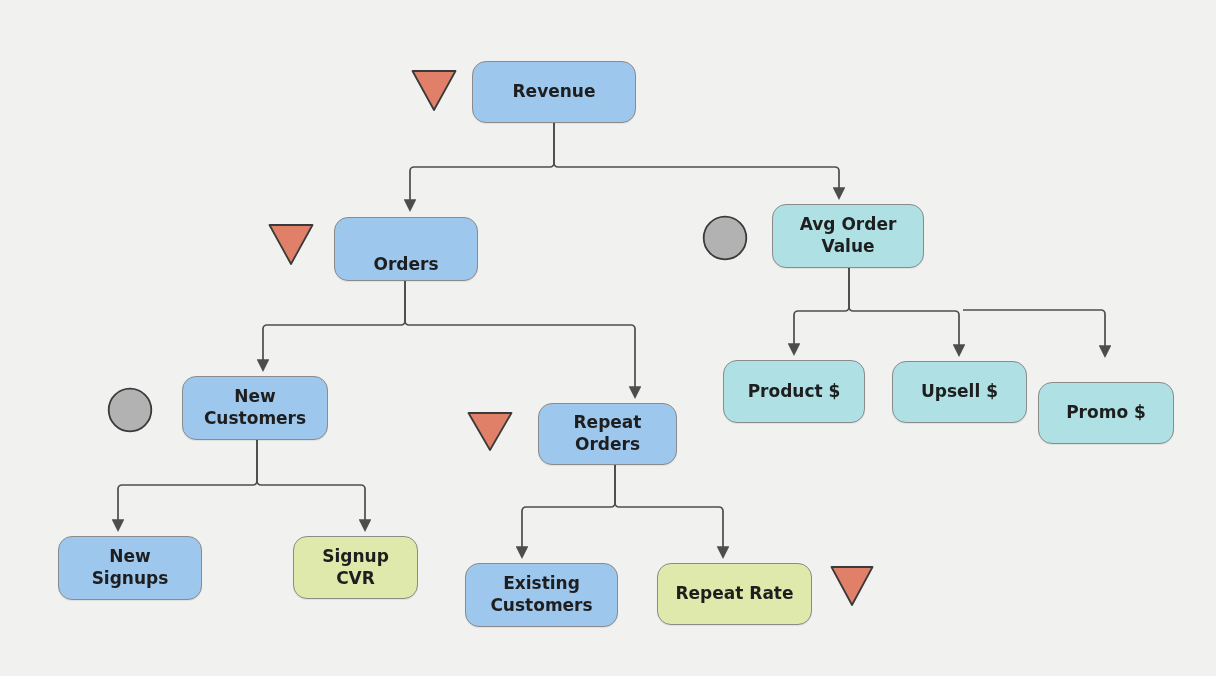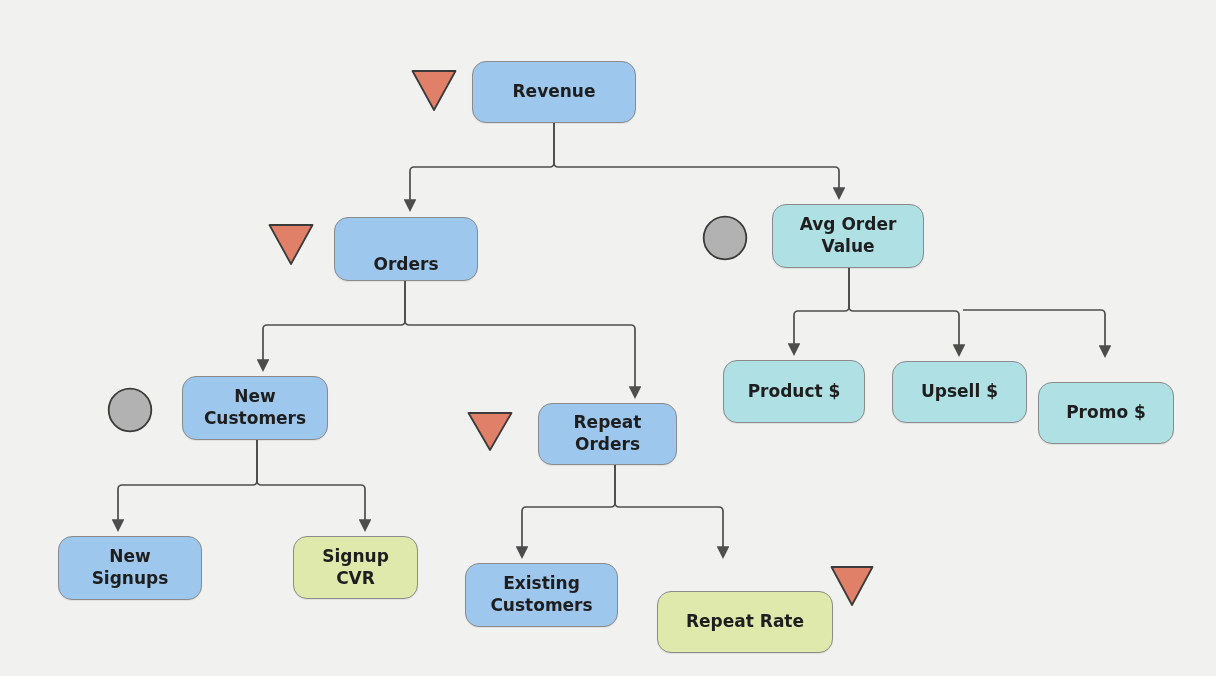--- a/index.html
+++ b/index.html
@@ -133,17 +133,17 @@
   </div>
   <div class="node blue" style="left:38px;top:536px;width:144px;height:64px;margin-left:20px;">
     <span>New Signups</span>
   </div>
   <div class="node yellow" style="left:293px;top:536px;width:125px;height:63px;">
     <span>Signup CVR</span>
   </div>
   <div class="node blue" style="left:465px;top:563px;width:153px;height:64px;justify-content:flex-end;">
     <span>Existing Customers</span>
   </div>
-  <div class="node yellow" style="left:657px;top:563px;width:176px;height:62px;margin-top:28px;">
+  <div class="node yellow" style="left:657px;top:563px;width:155px;height:62px;">
     <span>Repeat Rate</span>
   </div>
 
 </div>
 
 </body></html>

